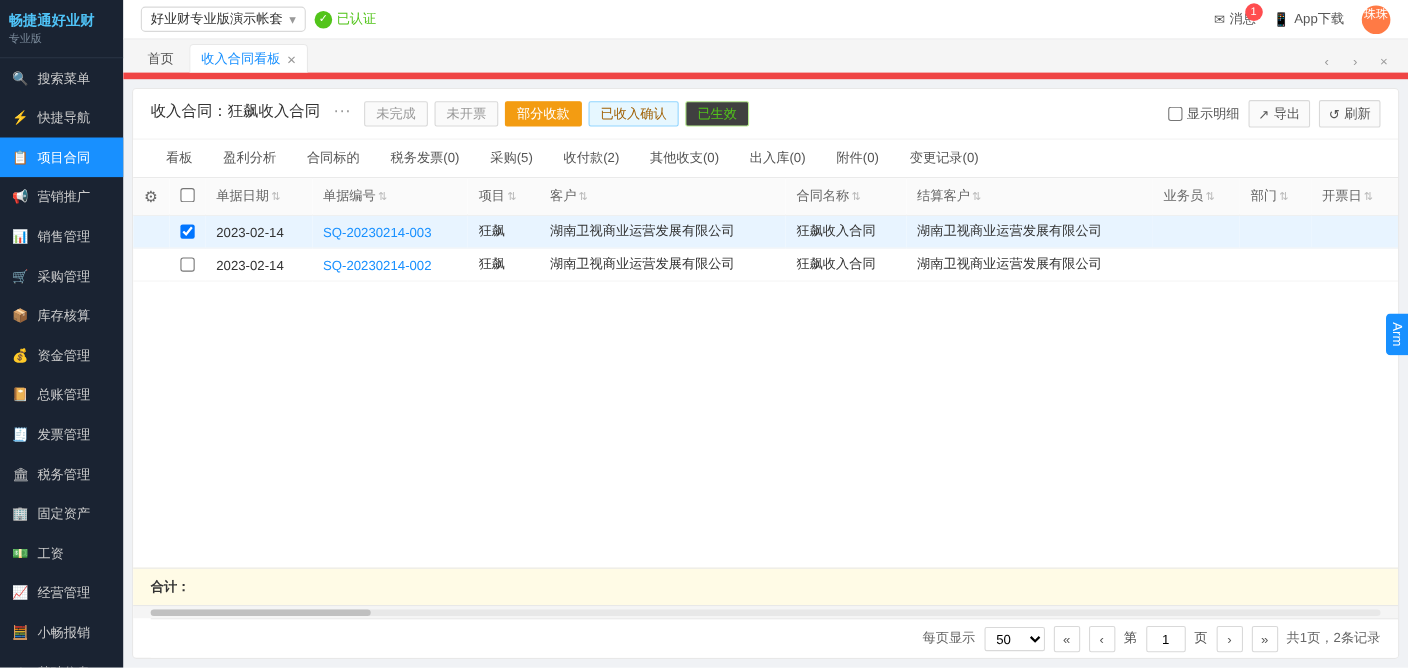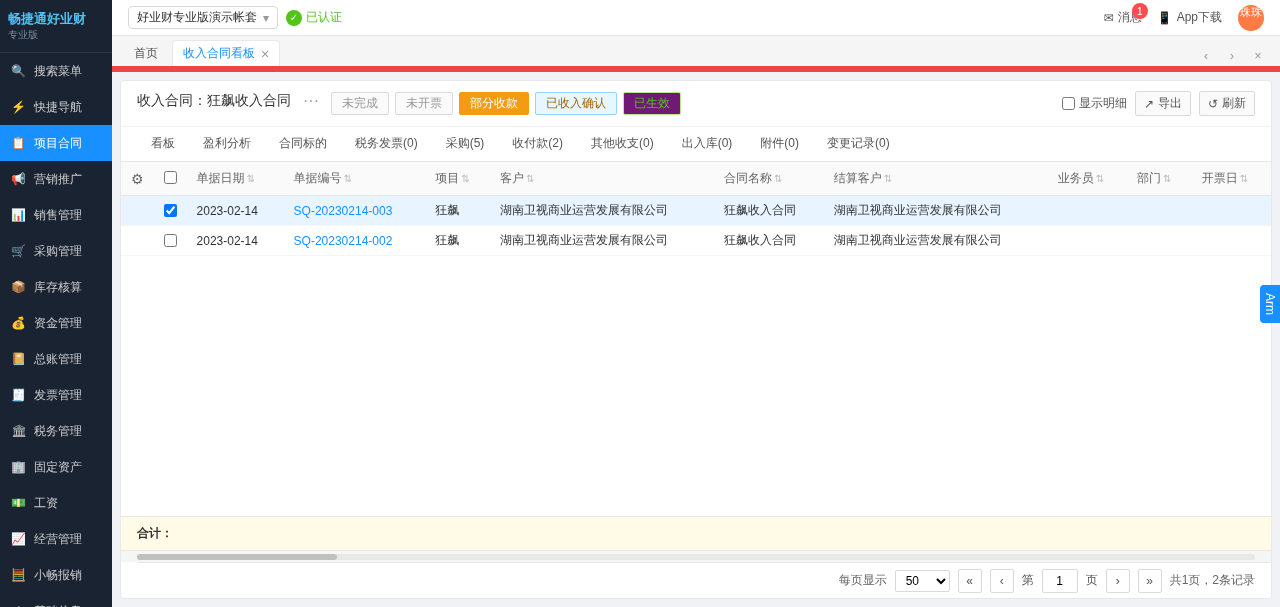--- a/index.html
+++ b/index.html
@@ -41,21 +41,21 @@
     .content { flex: 1; overflow: hidden; display: flex; flex-direction: column; background: #fff; margin: 8px; border-radius: 4px; border: 1px solid #e8e8e8; }
 
     
     .contract-header { padding: 10px 16px; border-bottom: 1px solid #f0f0f0; display: flex; align-items: center; justify-content: space-between; flex-shrink: 0; }
     .contract-title-row { display: flex; gap: 12px; }
     .contract-title { font-size: 14px; color: #333; }
     .more-btn { color: #999; cursor: pointer; font-size: 16px; }
     .status-tags { display: flex; gap: 6px; }
     .status-tag { padding: 2px 10px; border-radius: 2px; font-size: 12px; border: 1px solid; cursor: pointer; }
     .tag-gray { color: #999; border-color: #d9d9d9; background: #fafafa; }
-    .tag-green-outline { color: #52c41a; border-color: #b7eb8f; background: #701a75; }
+    .tag-green-outline { color: #52c41a; border-color: #b7eb8f; background: #404040; }
     .tag-blue { color: #a16207; border-color: #91d5ff; background: #e6f7ff; }
     .tag-active { background: #f39c12; color: #fff; border-color: #f39c12; }
     .header-right-actions { display: flex; align-items: center; gap: 8px; }
     .action-btn { display: flex; align-items: center; gap: 4px; font-size: 12px; color: #555; cursor: pointer; padding: 3px 8px; border: 1px solid #d9d9d9; border-radius: 2px; background: #fafafa; }
     .show-detail-label { font-size: 12px; color: #555; display: flex; align-items: center; gap: 4px; }
 
     
     .sub-tabs { display: flex; border-bottom: 1px solid #e8e8e8; padding: 0 16px; flex-shrink: 0; background: #fff; }
     .sub-tab { padding: 8px 14px; font-size: 12px; color: #555; cursor: pointer; border-bottom: 2px solid transparent; margin-bottom: -1px; }
     .sub-tab.active { color: #1890ff; border-bottom-color: #1890ff; }

